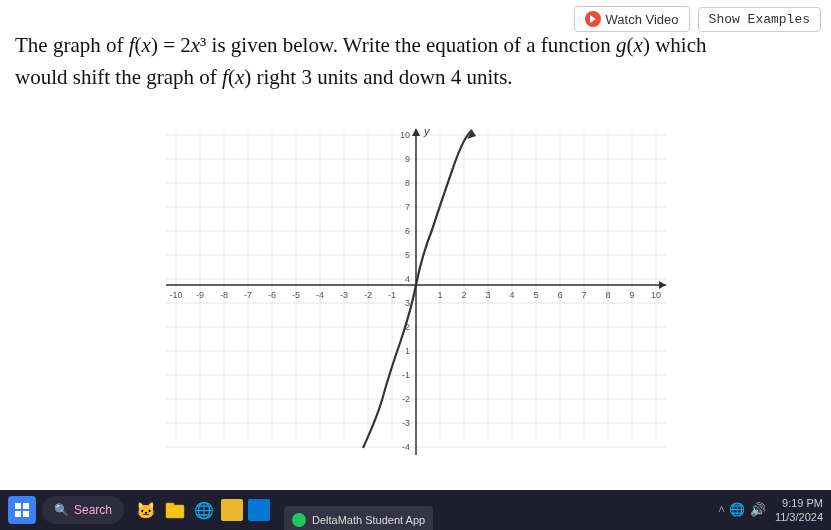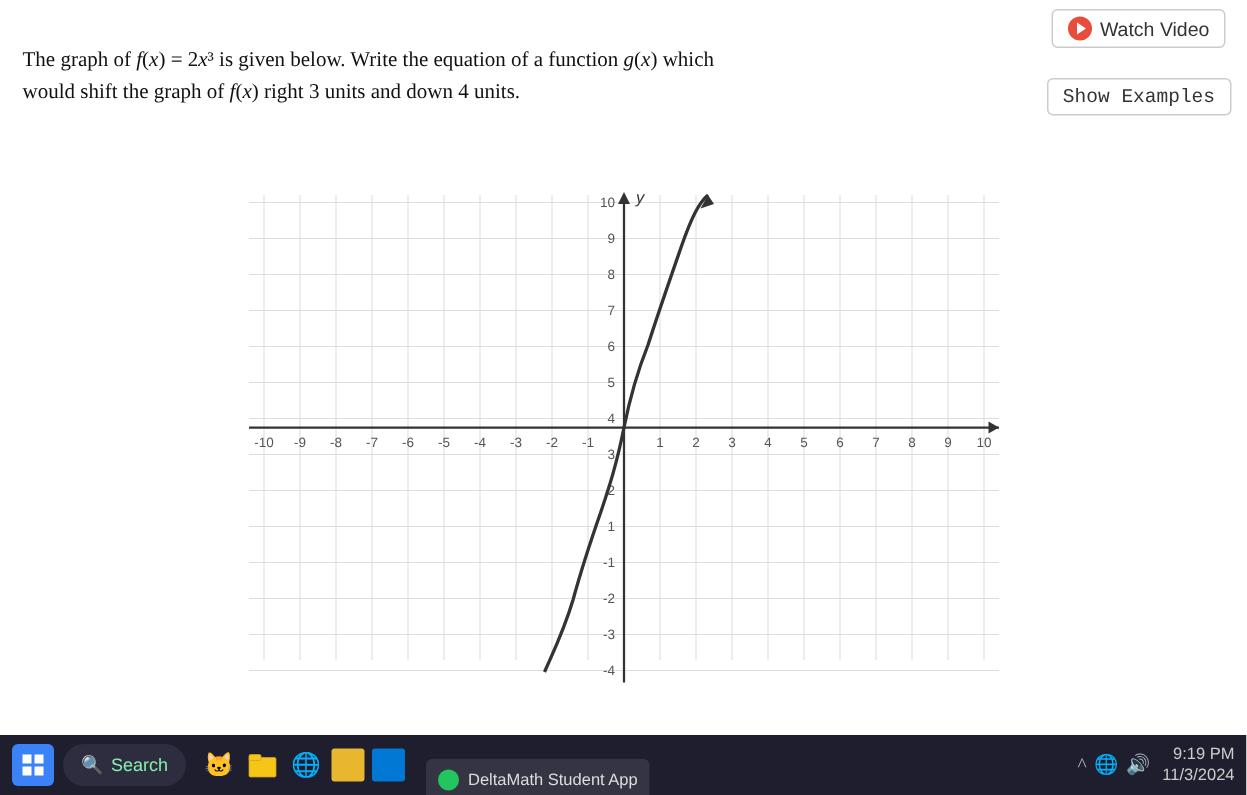--- a/index.html
+++ b/index.html
@@ -12,23 +12,22 @@
       position: relative;
     }
 
     
     #top-bar {
       position: absolute;
       top: 0;
       right: 0;
       display: flex;
       align-items: center;
-      gap: 20px;
+      gap: 8px;
       padding: 6px 10px;
-      flex-direction: column;
     }
     .watch-video-btn {
       display: flex;
       align-items: center;
       gap: 5px;
       border: 1px solid #ccc;
       border-radius: 4px;
       padding: 4px 10px;
       font-family: Arial, sans-serif;
       font-size: 13px;
@@ -63,21 +62,21 @@
       cursor: pointer;
       color: #333;
     }
 
     
     #problem-text {
       position: absolute;
       top: 30px;
       left: 15px;
       right: 15px;
-      font-size: 14px;
+      font-size: 21px;
       line-height: 1.5;
       color: #111;
     }
 
     
     #graph-container {
       position: absolute;
       top: 120px;
       left: 50%;
       transform: translateX(-50%);
@@ -110,21 +109,21 @@
     .taskbar-search {
       display: flex;
       align-items: center;
       gap: 5px;
       background: #2d2d3f;
       border-radius: 14px;
       padding: 3px 12px;
       height: 28px;
     }
     .taskbar-search-text {
-      color: #86efac;
+      color: #f9a8d4;
       font-family: Arial, sans-serif;
       font-size: 12px;
     }
     .taskbar-icons {
       display: flex;
       align-items: center;
       gap: 5px;
       margin-left: 4px;
     }
     .taskbar-icon {

